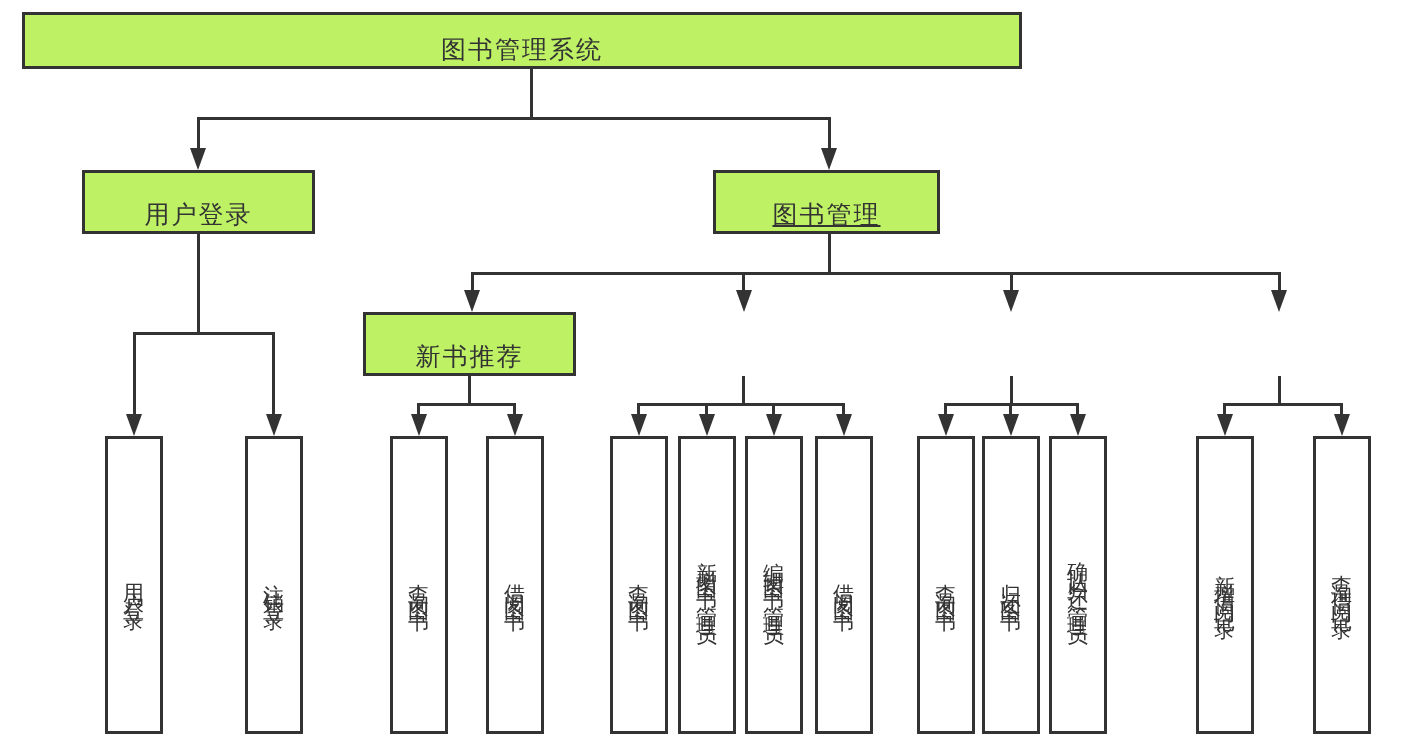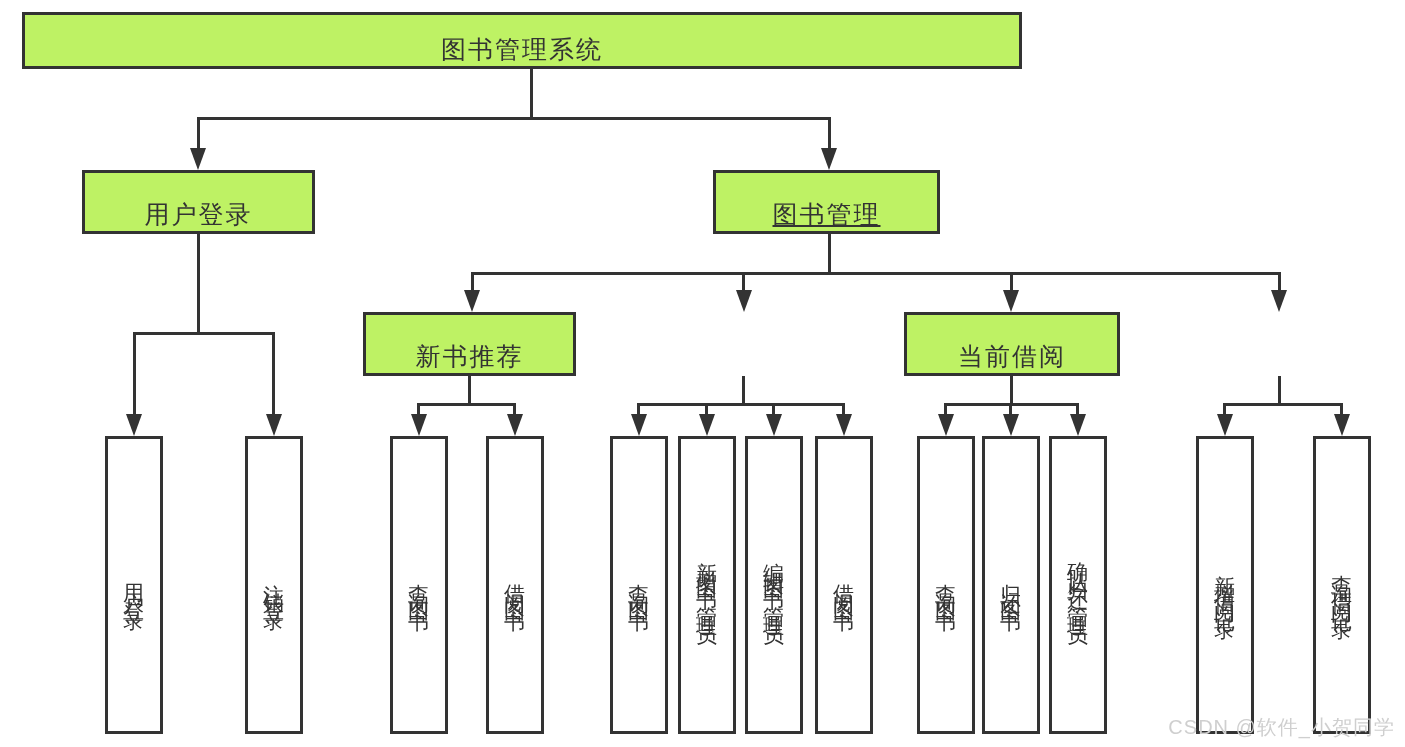--- a/index.html
+++ b/index.html
@@ -84,23 +84,20 @@
   <div class="vl" style="left:1010px;top:272px;height:20px;"></div>
   <div class="vl" style="left:1278px;top:272px;height:20px;"></div>
   <div class="ah" style="left:464px;top:290px;"></div>
   <div class="ah" style="left:736px;top:290px;"></div>
   <div class="ah" style="left:1003px;top:290px;"></div>
   <div class="ah" style="left:1271px;top:290px;"></div>
 
   <div class="node" style="left:363px;top:312px;width:213px;height:64px;">
     <span>新书推荐</span>
   </div>
-  <div class="node" style="left:904px;top:312px;width:216px;height:64px;">
-    <span>当前借阅</span>
-  </div>
 
   <div class="vl" style="left:468px;top:376px;height:30px;"></div>
   <div class="hl" style="left:417px;top:403px;width:99px;"></div>
   <div class="vl" style="left:417px;top:403px;height:13px;"></div>
   <div class="vl" style="left:513px;top:403px;height:13px;"></div>
   <div class="ah" style="left:411px;top:414px;"></div>
   <div class="ah" style="left:507px;top:414px;"></div>
 
   <div class="vl" style="left:742px;top:376px;height:30px;"></div>
   <div class="hl" style="left:637px;top:403px;width:208px;"></div>
@@ -166,15 +163,14 @@
     <span>确认归还（管理员）</span>
   </div>
 
   <div class="vnode" style="left:1196px;top:436px;width:58px;height:298px;">
     <span>新增借阅记录</span>
   </div>
   <div class="vnode" style="left:1313px;top:436px;width:58px;height:298px;">
     <span>查询借阅记录</span>
   </div>
 
-  <div id="watermark">CSDN @软件_小贺同学</div>
 
 </div>
 
 </body></html>

